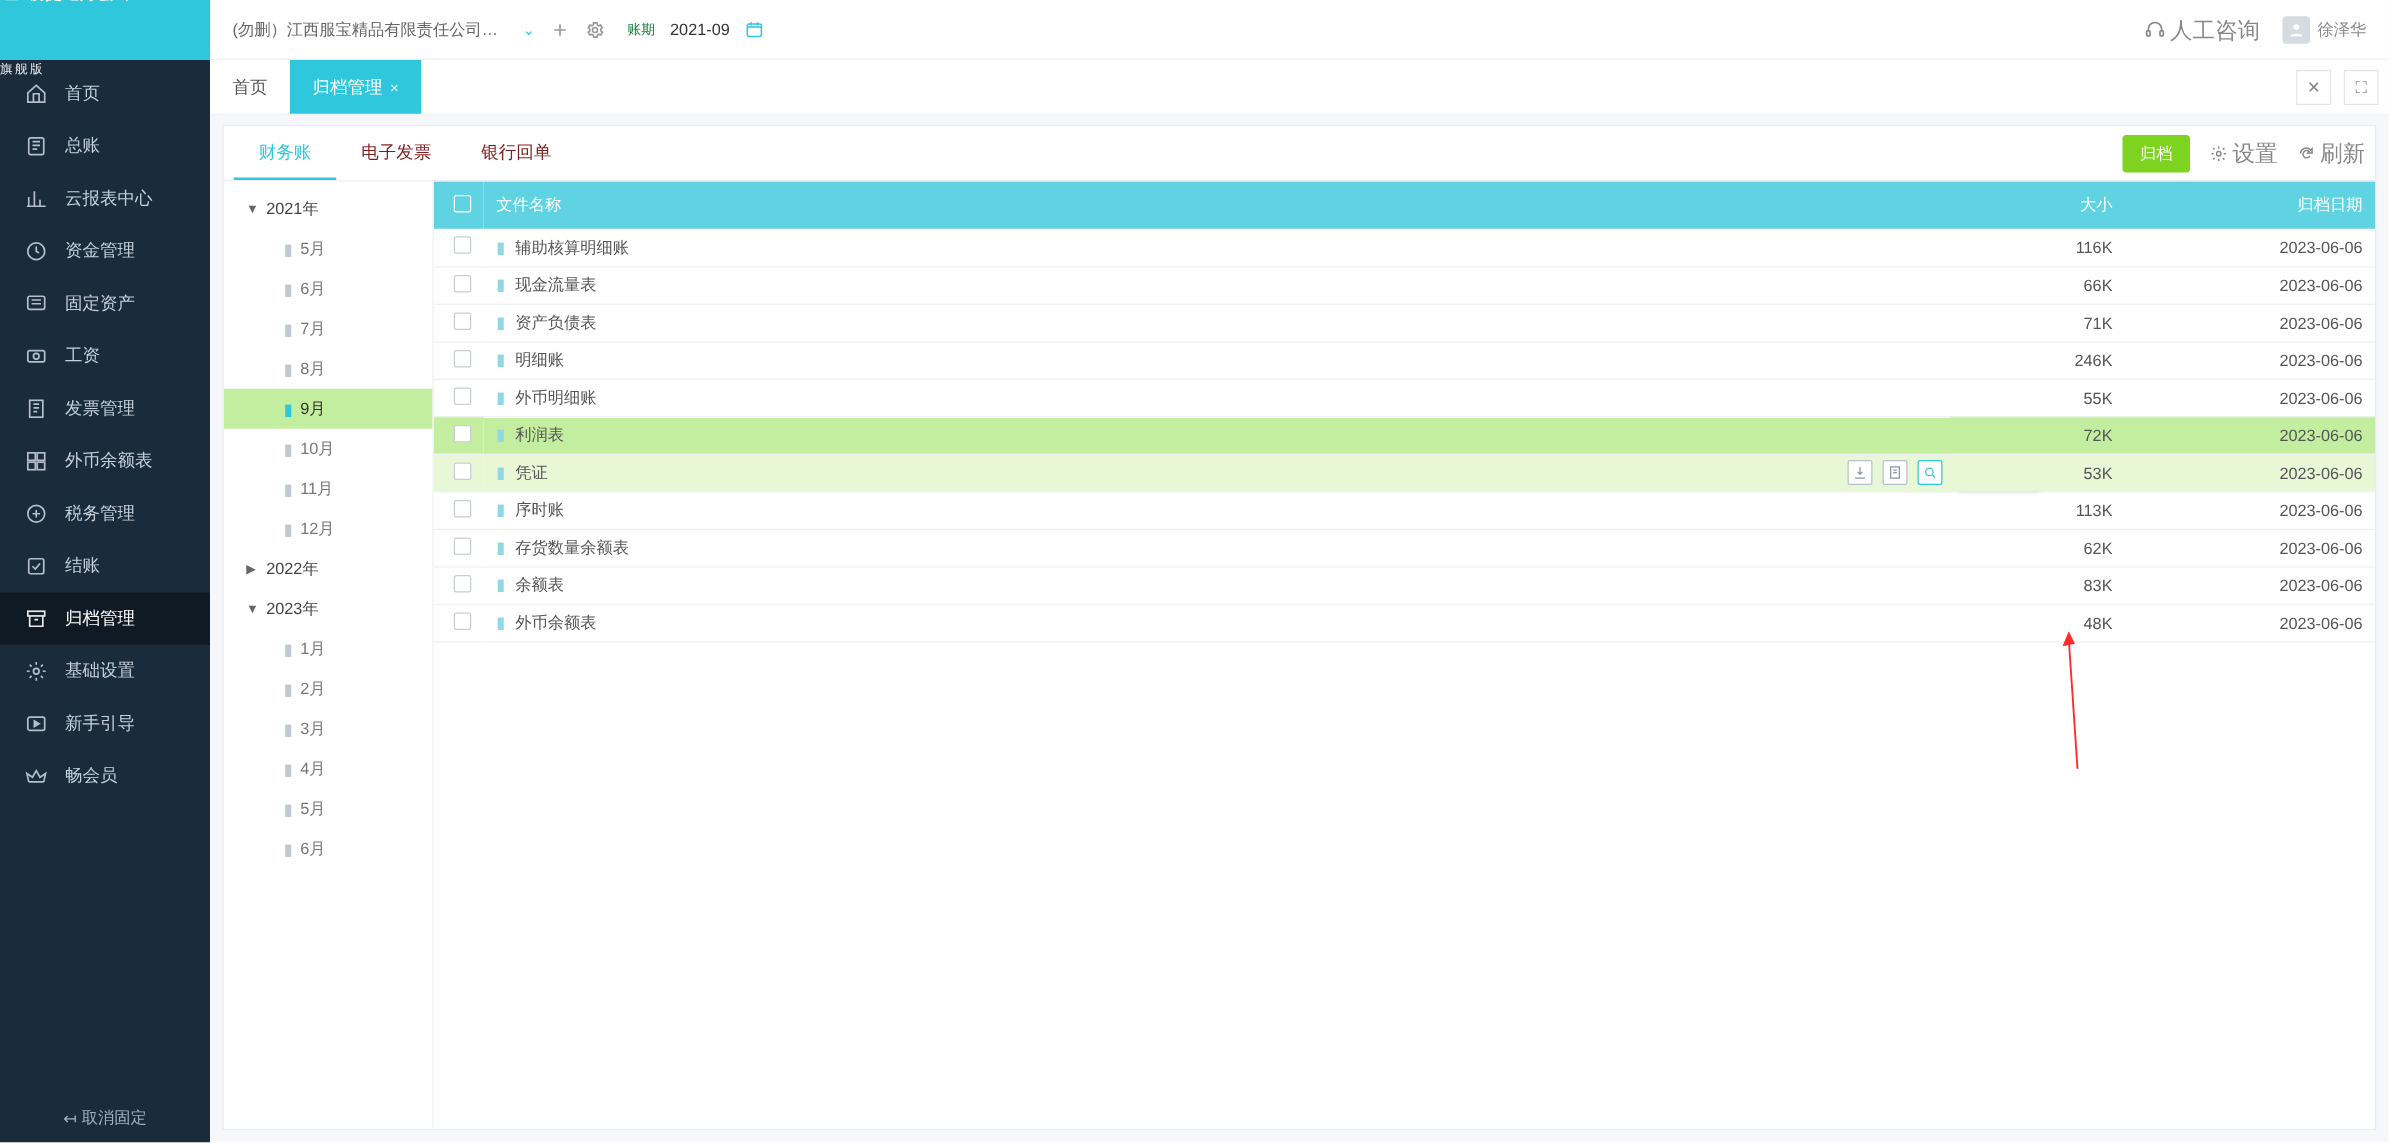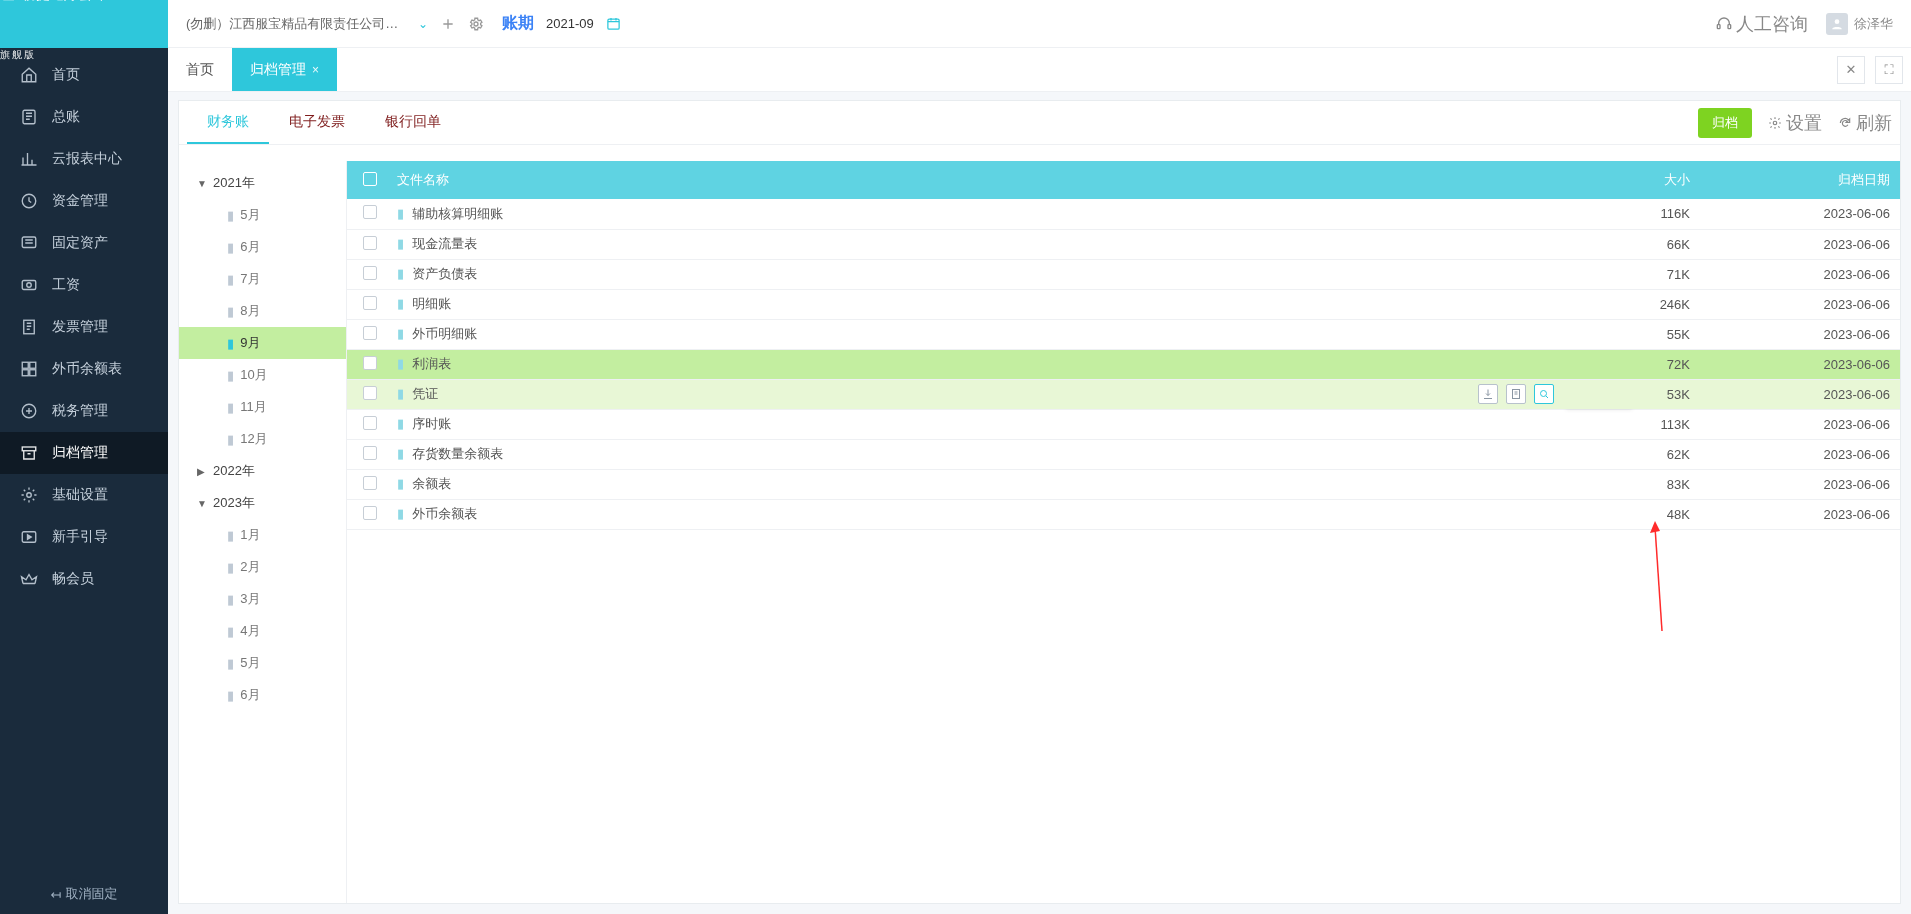--- a/index.html
+++ b/index.html
@@ -16,38 +16,38 @@
 .nav-item.active { background: #0f1a25; color: #fff; }
 .nav-icon { width: 18px; height: 18px; display: inline-flex; align-items: center; justify-content: center; opacity: .9; }
 .pin-bar { height: 40px; display: flex; align-items: center; justify-content: center; gap: 4px; color: #9fb0c1; font-size: 13px; cursor: pointer; }
 
 
 .main { flex: 1; display: flex; flex-direction: column; background: #f5f7fa; }
 .topbar { height: 48px; background: #fff; display: flex; align-items: center; padding: 0 18px; gap: 12px; border-bottom: 1px solid #eef0f3; }
 .company { color: #666; font-size: 13px; max-width: 220px; white-space: nowrap; overflow: hidden; text-overflow: ellipsis; }
 .dropdown-caret { color: #2ec7db; font-size: 12px; }
 .top-icon { color: #999; cursor: pointer; display: inline-flex; align-items: center; justify-content: center; }
-.period-label { color: #3b82f6; font-size: 16px; margin-left: 6px; font-weight: bold; }
+.period-label { color: #15803d; font-size: 11px; margin-left: 6px; }
 .period-val { color: #333; font-size: 13px; }
 .cal-icon { color: #2ec7db; }
 .topbar-right { margin-left: auto; display: flex; align-items: center; gap: 18px; color: #888; }
 .user-block { display: flex; align-items: center; gap: 6px; }
 .avatar { width: 22px; height: 22px; background: #d5dbe2; border-radius: 3px; display: inline-flex; align-items: center; justify-content: center; color: #fff; }
 
 
 .tabs-row { height: 44px; background: #fff; display: flex; align-items: stretch; border-bottom: 1px solid #eef0f3; }
 .tab { padding: 0 18px; display: flex; align-items: center; font-size: 14px; color: #555; cursor: pointer; gap: 6px; }
 .tab.active { background: #2ec7db; color: #fff; }
 .tab .close { font-size: 12px; opacity: .9; }
 .tabs-right { margin-left: auto; display: flex; align-items: center; gap: 10px; padding-right: 8px; }
 .sq-btn { width: 28px; height: 28px; border: 1px solid #e2e6eb; display: inline-flex; align-items: center; justify-content: center; color: #888; cursor: pointer; background: #fff; }
 
 
 .content { flex: 1; padding: 8px 10px 10px 10px; display: flex; flex-direction: column; overflow: hidden; }
-.inner-card { background: #fff; border: 1px solid #e8ecef; flex: 1; display: flex; flex-direction: column; overflow: hidden; gap: 16px; }
+.inner-card { background: #fff; border: 1px solid #e8ecef; flex: 1; display: flex; flex-direction: column; overflow: hidden; }
 
 
 .subbar { display: flex; align-items: center; height: 44px; border-bottom: 1px solid #eef0f3; padding: 0 8px; }
 .subtabs { display: flex; gap: 0; }
 .subtab { padding: 0 20px; height: 43px; display: flex; align-items: center; font-size: 14px; color: #7f1d1d; cursor: pointer; border-bottom: 2px solid transparent; }
 .subtab.active { color: #2ec7db; border-bottom-color: #2ec7db; }
 .actions { margin-left: auto; display: flex; align-items: center; gap: 16px; }
 .btn-primary { background: #7ed321; color: #fff; padding: 6px 14px; border-radius: 3px; font-size: 13px; cursor: pointer; border: none; }
 .action-link { color: #888; font-size: 18px; cursor: pointer; display: flex; align-items: center; gap: 4px; }
 
@@ -175,20 +175,29 @@
           <span>外币余额表</span>
         </div>
         <div class="nav-item">
           <span class="nav-icon">
             <svg width="18" height="18" viewBox="0 0 24 24" fill="none" stroke="#c5d0db" stroke-width="1.8">
               <circle cx="12" cy="12" r="9"></circle>
               <path d="M8 12h8M12 8v8"></path>
             </svg>
           </span>
           <span>税务管理</span>
+        </div>
+        <div class="nav-item">
+          <span class="nav-icon">
+            <svg width="18" height="18" viewBox="0 0 24 24" fill="none" stroke="#c5d0db" stroke-width="1.8">
+              <rect x="4" y="4" width="16" height="16" rx="2"></rect>
+              <path d="M8 12l3 3 5-6"></path>
+            </svg>
+          </span>
+          <span>结账</span>
         </div>
         <div class="nav-item active">
           <span class="nav-icon">
             <svg width="18" height="18" viewBox="0 0 24 24" fill="none" stroke="#fff" stroke-width="1.8">
               <rect x="3" y="4" width="18" height="5"></rect>
               <path d="M5 9v11h14V9M10 13h4"></path>
             </svg>
           </span>
           <span>归档管理</span>
         </div>

